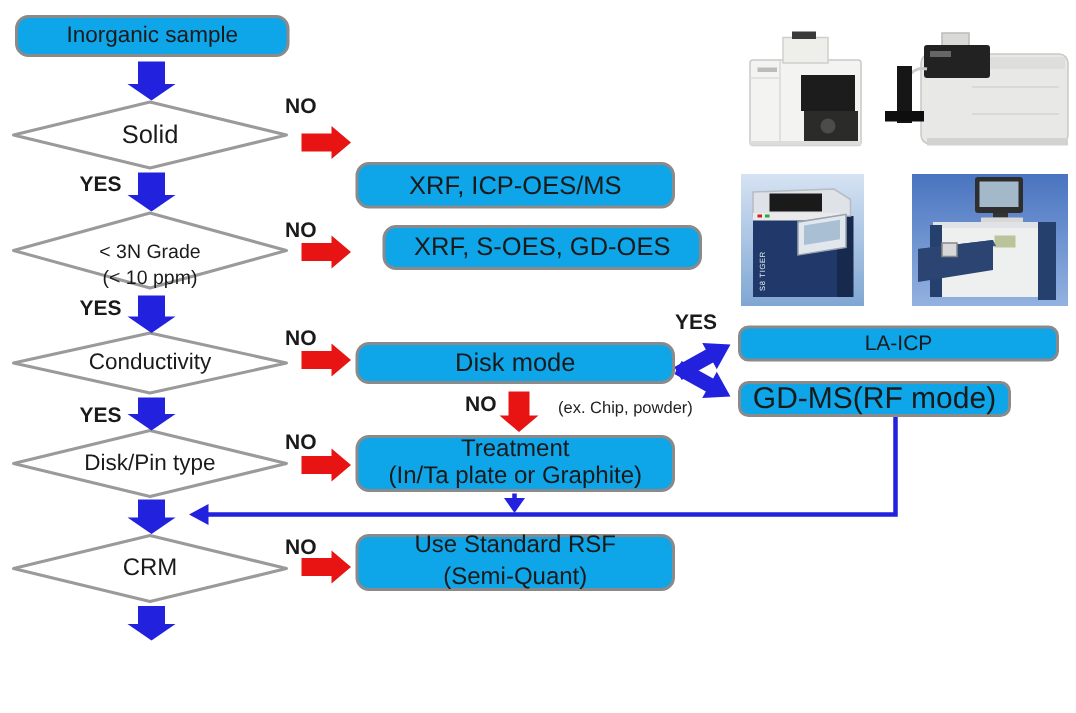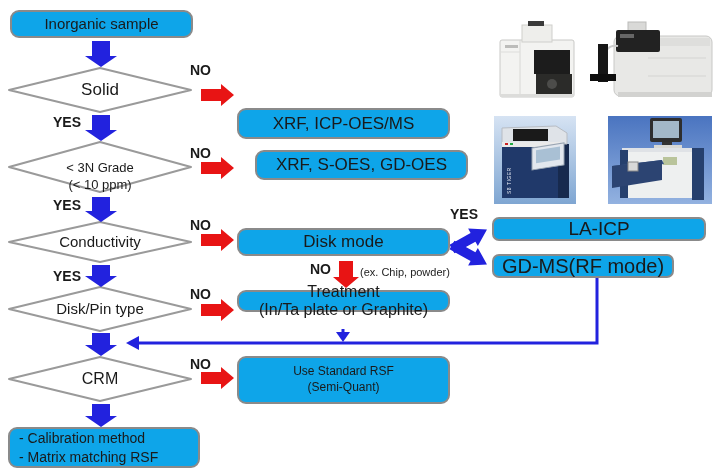--- a/index.html
+++ b/index.html
@@ -9,21 +9,21 @@
   }
   .stage svg{position:absolute;left:0;top:0;pointer-events:none;}
   .box{
     position:absolute;box-sizing:border-box;background:#0ea5e9;
     border:2px solid #8a8a8a;border-radius:9px;
     display:flex;flex-direction:column;align-items:center;justify-content:center;
     text-align:center;line-height:1.12;z-index:2;
   }
   .lbl{position:absolute;font-weight:bold;font-size:14px;z-index:4;letter-spacing:0px;}
   .dlabel{position:absolute;text-align:center;z-index:4;}
-  .note{position:absolute;font-size:11px;z-index:4;color:#222;}
+  .note{position:absolute;font-size:11px;z-index:4;color:#222;margin-left:12px;}
   .photo{position:absolute;z-index:1;}
   .vtext{
     position:absolute;z-index:5;color:#e8ecf4;font-size:5px;letter-spacing:0.5px;
     transform:rotate(-90deg);transform-origin:left top;white-space:nowrap;
   }
 </style>
 </head>
 <body>
 
 <div class="stage">
@@ -37,42 +37,38 @@
   </div>
 
   <div class="box" style="left:237px;top:150px;width:213px;height:30px;font-size:17px;margin-left:18px;">
     <span>XRF, S-OES, GD-OES</span>
   </div>
 
   <div class="box" style="left:237px;top:228px;width:213px;height:28px;font-size:17px;">
     <span>Disk mode</span>
   </div>
 
-  <div class="box" style="left:237px;top:290px;width:213px;height:22px;">
+  <div class="box" style="left:237px;top:290px;width:213px;height:38px;">
     <span style="font-size:16px;">Treatment</span>
     <span style="font-size:16px;">(In/Ta plate or Graphite)</span>
   </div>
 
-  <div class="box" style="left:492px;top:217px;width:214px;height:24px;font-size:19px;border-radius:7px;">
+  <div class="box" style="left:492px;top:217px;width:214px;height:24px;font-size:14px;border-radius:7px;">
     <span>LA-ICP</span>
   </div>
 
   <div class="box" style="left:492px;top:254px;width:182px;height:24px;font-size:20px;border-radius:7px;">
     <span>GD-MS(RF mode)</span>
   </div>
 
-  <div class="box" style="left:237px;top:356px;width:213px;height:48px;font-size:12px;line-height:1.3;">
+  <div class="box" style="left:237px;top:356px;width:213px;height:38px;font-size:16px;line-height:1.3;">
     <span>Use Standard RSF</span>
     <span>(Semi-Quant)</span>
   </div>
 
-  <div class="box" style="left:8px;top:427px;width:192px;height:41px;font-size:14px;align-items:flex-start;padding-left:9px;line-height:1.3;">
-    <span>- Calibration method</span>
-    <span>- Matrix matching RSF</span>
-  </div>
 
   <svg width="717" height="475" viewBox="0 0 717 475" aria-hidden="true">
 
     <g fill="#ffffff" stroke="#9a9a9a" stroke-width="2" stroke-linejoin="round">
       <polygon points="100,68 191,90 100,112 9,90"></polygon>
       <polygon points="100,142 191,167 100,192 9,167"></polygon>
       <polygon points="100,222 191,242 100,262 9,242"></polygon>
       <polygon points="100,287 191,309 100,331 9,309"></polygon>
       <polygon points="100,357 191,379 100,401 9,379"></polygon>
     </g>

